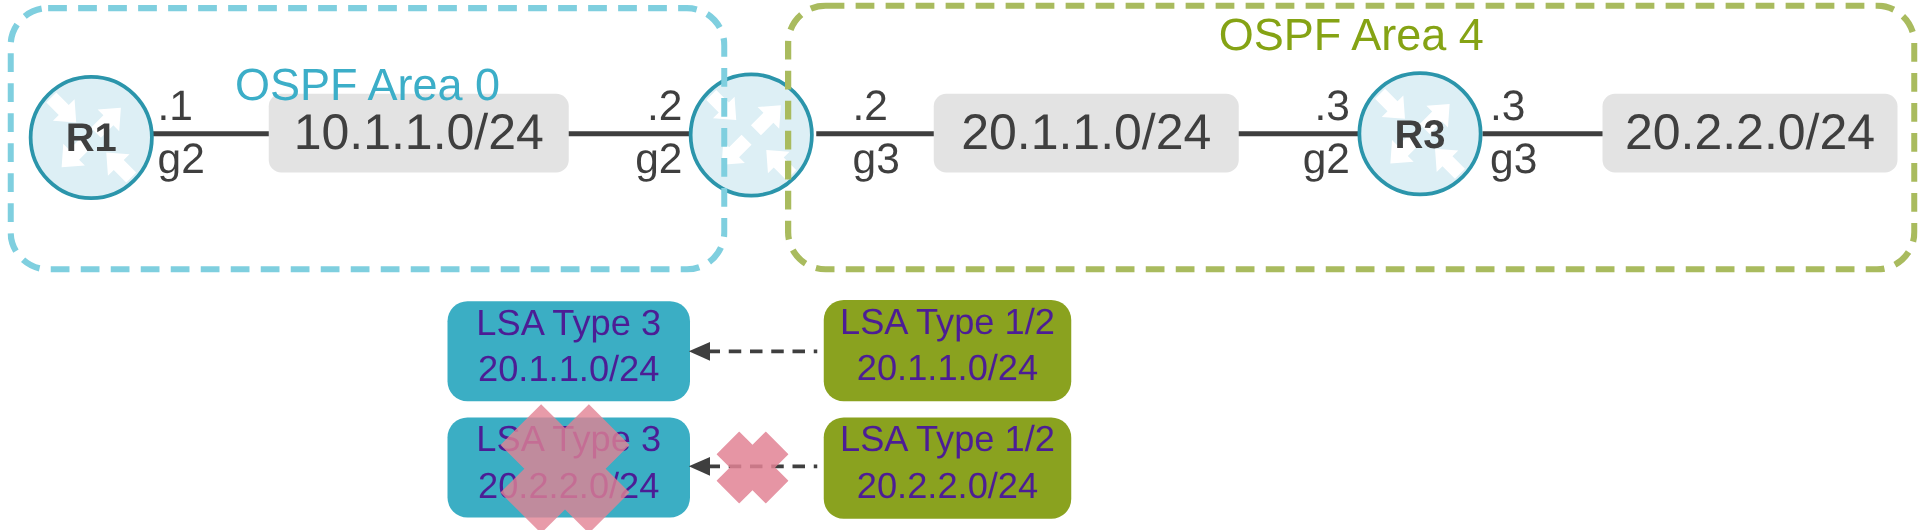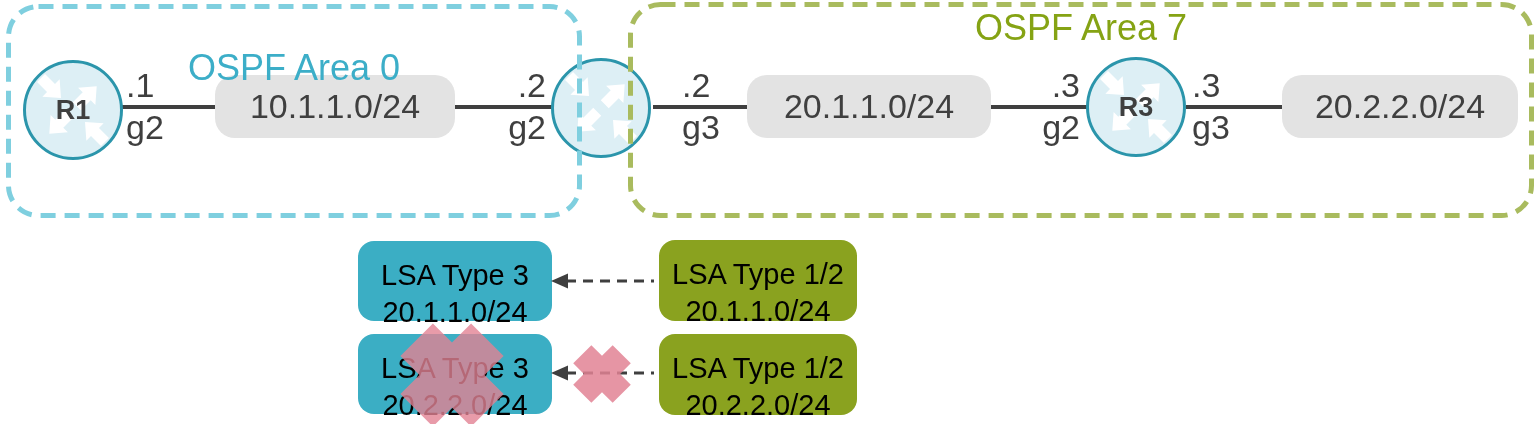--- a/index.html
+++ b/index.html
@@ -9,42 +9,42 @@
   }
   .abs{position:absolute;}
   
   .area-title{position:absolute;text-align:center;font-size:36px;line-height:40px;}
   .area-title.a0{color:#3CAEC8;left:6px;top:4px;width:576px;margin-top:44px;}
   .area-title.a2{color:#85A314;left:628px;top:8px;width:906px;}
   
   .link{position:absolute;top:105px;height:4px;background:#3F3F3F;}
   
   .net-box{
-    position:absolute;top:75px;height:63px;background:#E3E3E3;border-radius:20px;
-    font-size:34px;line-height:63px;text-align:center;color:#3F3F3F;
+    position:absolute;top:75px;height:63px;background:#E3E3E3;border-radius:10px;
+    font-size:40px;line-height:63px;text-align:center;color:#3F3F3F;
   }
   
   .router{
     position:absolute;width:100px;height:100px;border-radius:50%;
     background:#DDEFF5;border:3px solid #2B95AB;box-sizing:border-box;
   }
   .router svg{position:absolute;left:0;top:0;width:94px;height:94px;}
   .router .rlabel{
     position:absolute;left:0;top:0;width:94px;height:94px;
     display:flex;align-items:center;justify-content:center;
-    font-size:27px;font-weight:bold;color:#3F3F3F;
+    font-size:32px;font-weight:bold;color:#3F3F3F;
   }
   
   .iface{position:absolute;top:64px;width:56px;font-size:34px;}
   .iface span{display:block;line-height:42px;}
   .iface.right{text-align:right;}
   
   .lsa-box{
-    position:absolute;border-radius:16px;color:#000000;text-align:center;
-    font-size:29px;line-height:37px;padding-top:16px;box-sizing:border-box;
+    position:absolute;border-radius:16px;color:#4c1d95;text-align:center;
+    font-size:29px;line-height:37px;padding-top:0;box-sizing:border-box;
   }
   .lsa-box.teal{background:#3BAEC4;left:358px;width:194px;height:80px;}
   .lsa-box.olive{background:#8AA21F;left:659px;width:198px;height:81px;}
   .lsa-box span{display:block;}
   
   .flow-arrow{position:absolute;left:551px;width:103px;height:20px;}
   
   .xmark{position:absolute;}
 </style>
 </head>
@@ -117,21 +117,21 @@
   </div>
 
   <svg class="abs" style="left:6px;top:4px;" width="576" height="214">
     <rect x="2.5" y="2.5" width="571" height="209" rx="30" fill="none" stroke="#7FCFDF" stroke-width="5" stroke-dasharray="15 9"></rect>
   </svg>
   <div class="area-title a0">OSPF Area 0</div>
 
   <svg class="abs" style="left:628px;top:2px;" width="906" height="216">
     <rect x="2.5" y="2.5" width="901" height="211" rx="30" fill="none" stroke="#A9BB5E" stroke-width="5" stroke-dasharray="15 9"></rect>
   </svg>
-  <div class="area-title a2">OSPF Area 7</div>
+  <div class="area-title a2">OSPF Area 4</div>
 
   <div class="lsa-box teal" style="top:241px;">
     <span>LSA Type 3</span>
     <span>20.1.1.0/24</span>
   </div>
   <div class="lsa-box olive" style="top:240px;">
     <span>LSA Type 1/2</span>
     <span>20.1.1.0/24</span>
   </div>
   <svg class="flow-arrow" style="top:271px;" width="103" height="20">

